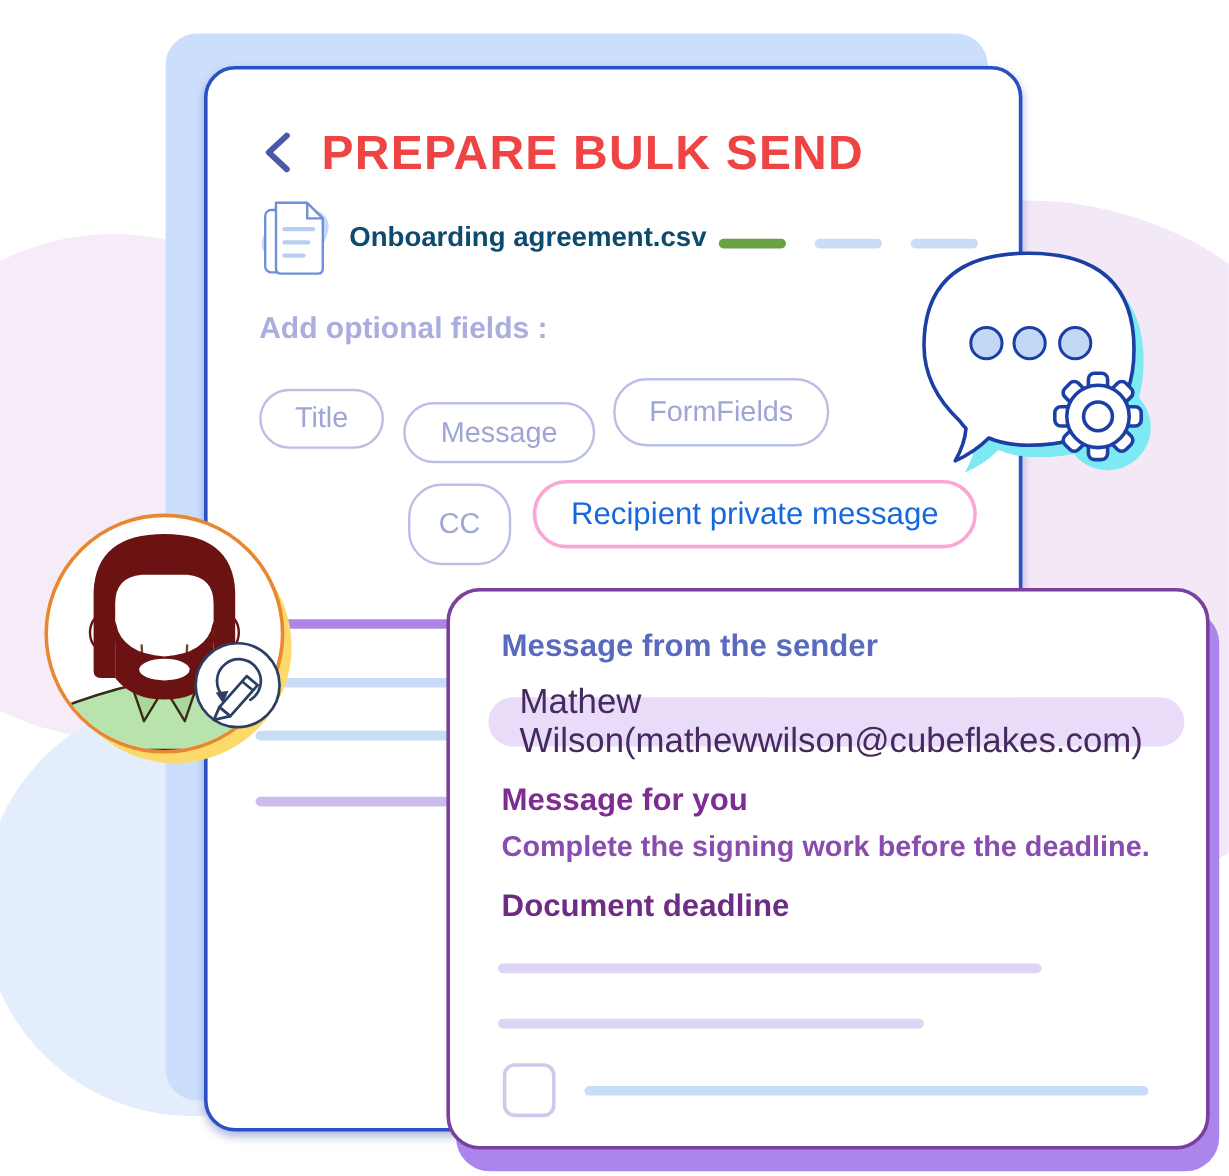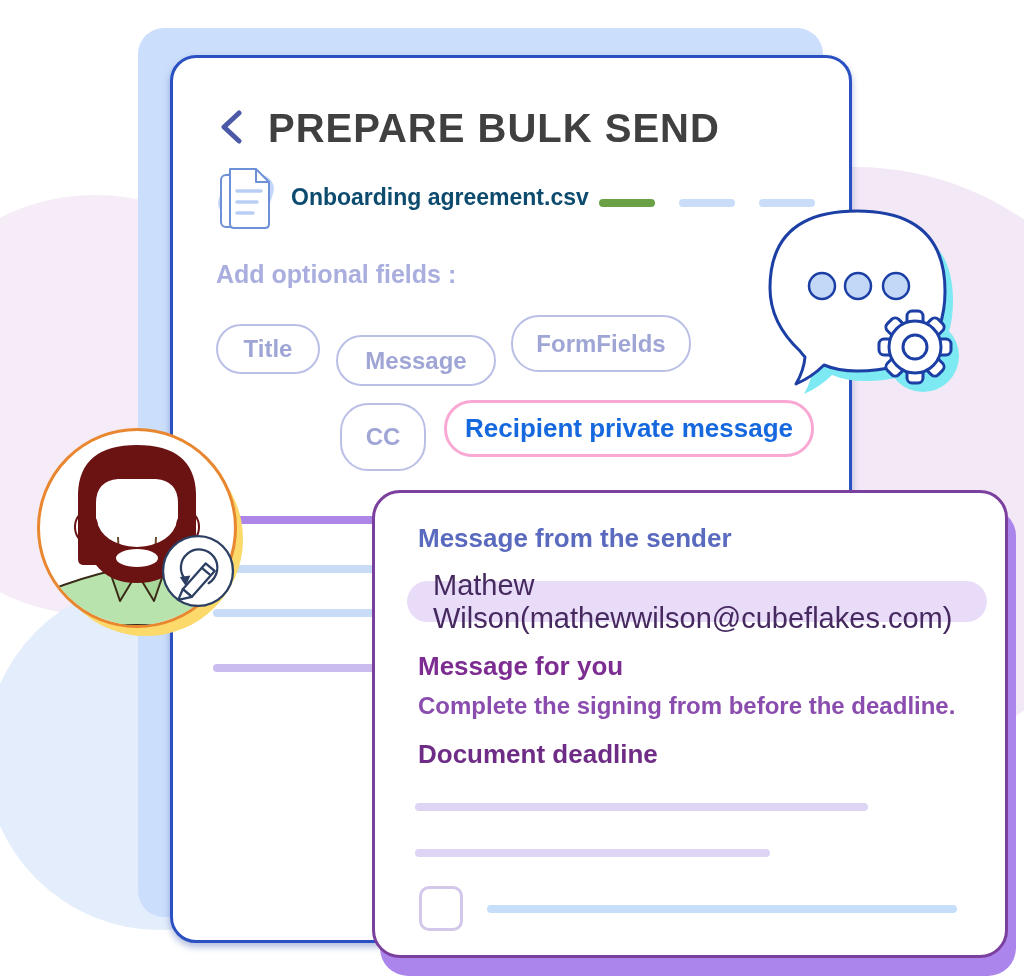--- a/index.html
+++ b/index.html
@@ -13,28 +13,28 @@
   .bg-pink-right{left:557px;top:167px;width:596px;height:596px;background:#f3e8f5;}
   .bg-blue-bottom{left:-15px;top:580px;width:350px;height:350px;background:#e4edfb;}
   .bg-rect{position:absolute;left:138px;top:28px;width:685px;height:889px;
            background:#cbdffc;border-radius:26px;}
 
   
   .main-card{position:absolute;left:170px;top:55px;width:682px;height:888px;
              background:#ffffff;border:3px solid #2b50c2;border-radius:26px;
              box-shadow:0 4px 7px rgba(35,60,160,.35);box-sizing:border-box;}
   .main-title{position:absolute;left:95px;top:48px;font-size:40px;font-weight:bold;
-              letter-spacing:1px;color:#404040;}
+              letter-spacing:1px;color:#ef4444;}
   .back-btn{position:absolute;left:46px;top:52px;width:26px;height:34px;cursor:pointer;}
   .file-name{position:absolute;left:118px;top:126px;font-size:23px;font-weight:bold;color:#0c4a6e;}
   .seg{position:absolute;top:141px;width:56px;height:8px;border-radius:4px;}
   .label-muted{position:absolute;left:43px;top:202px;font-size:25px;font-weight:bold;color:#a9aede;}
 
   .pill{position:absolute;box-sizing:border-box;border:2px solid #babfe6;border-radius:28px;
-        color:#9fa6d6;font-size:24px;font-weight:bold;display:flex;align-items:center;
+        color:#9fa6d6;font-size:24px;font-weight:normal;display:flex;align-items:center;
         justify-content:center;background:#fff;cursor:pointer;}
   .pill.active{border:3px solid #f9a8d4;color:#1668df;font-size:26px;}
 
   .ph-line{position:absolute;height:8px;border-radius:4px;}
 
   
   .avatar-wrap{position:absolute;left:35px;top:425px;width:240px;height:225px;}
   .avatar-yellow{position:absolute;left:14px;top:17px;width:194px;height:194px;
                  border-radius:50%;background:#fbd96b;}
   .avatar-circle{position:absolute;left:2px;top:3px;width:194px;height:194px;border-radius:50%;
@@ -162,21 +162,21 @@
         <circle cx="155" cy="144" r="26" fill="#ffffff" stroke="#1c3fa5" stroke-width="3"></circle>
         <circle cx="155" cy="144" r="12" fill="#ffffff" stroke="#1c3fa5" stroke-width="3"></circle>
       </g>
     </svg>
   </div>
 
   <div class="msg-card">
     <div class="msg-title">Message from the sender</div>
     <div class="sender-pill">Mathew Wilson(mathewwilson@cubeflakes.com)</div>
     <div class="msg-label1">Message for you</div>
-    <div class="msg-body">Complete the signing from before the deadline.</div>
+    <div class="msg-body">Complete the signing work before the deadline.</div>
     <div class="msg-label2">Document deadline</div>
 
     <div class="ph-line" style="left:40px;top:310px;width:453px;background:#ded5f4;"></div>
     <div class="ph-line" style="left:40px;top:356px;width:355px;background:#ded5f4;"></div>
 
     <div class="doc-check"></div>
     <div class="ph-line" style="left:112px;top:412px;width:470px;background:#c7defa;"></div>
   </div>
 
 </div>

